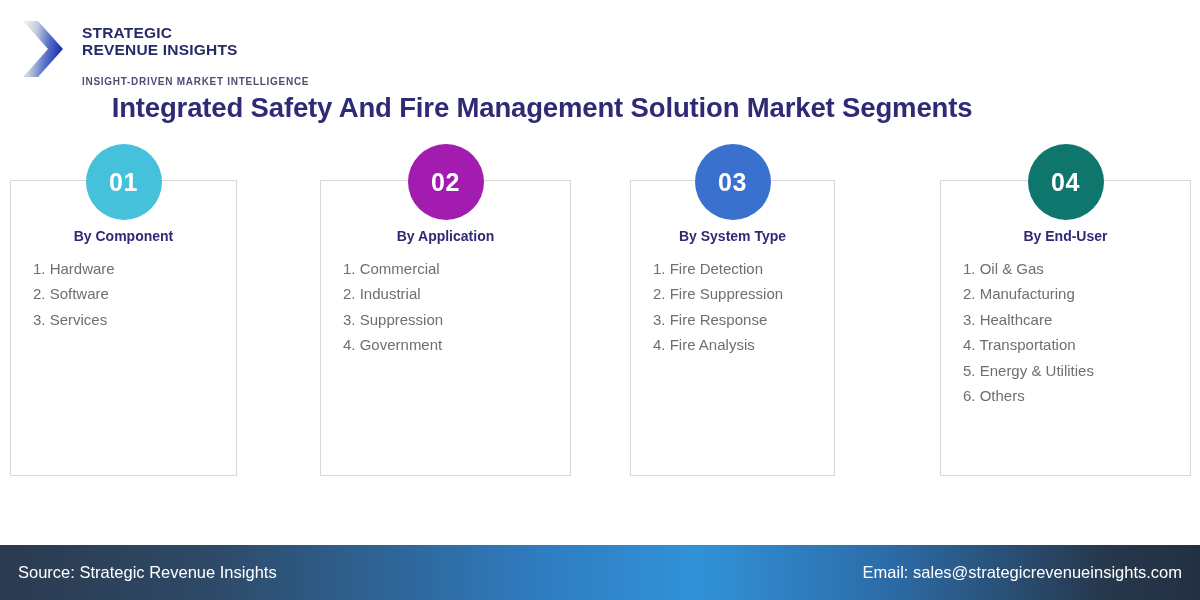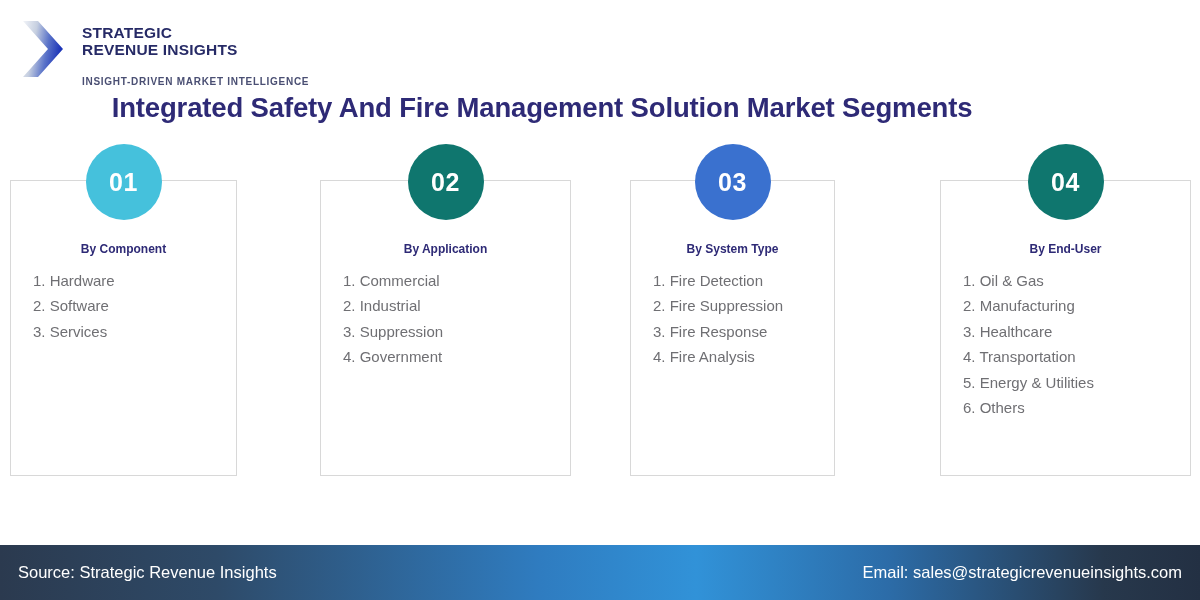--- a/index.html
+++ b/index.html
@@ -94,23 +94,23 @@
     display: flex;
     align-items: center;
     justify-content: center;
     color: #ffffff;
     font-size: 25px;
     font-weight: 700;
     letter-spacing: 0.5px;
   }
 
   .card-heading {
-    margin-top: 61px;
+    margin-top: 47px;
     text-align: center;
-    font-size: 12px;
+    font-size: 14px;
     font-weight: 700;
     color: #2e2a76;
   }
 
   .card-list {
     margin: 12px 0 0 0;
     padding: 0 0 0 22px;
     list-style: none;
   }
   .card-list li {
@@ -180,21 +180,21 @@
     <div class="card-badge" style="background: rgb(69, 193, 220);">01</div>
     <div class="card-heading">By Component</div>
     <ul class="card-list">
       <li><span class="num">1.</span> <span>Hardware</span></li>
       <li><span class="num">2.</span> <span>Software</span></li>
       <li><span class="num">3.</span> <span>Services</span></li>
     </ul>
   </div>
 
   <div class="card card-1">
-    <div class="card-badge" style="background: #0f766e;">02</div>
+    <div class="card-badge" style="background: #a21caf;">02</div>
     <div class="card-heading">By Application</div>
     <ul class="card-list">
       <li><span class="num">1.</span> <span>Commercial</span></li>
       <li><span class="num">2.</span> <span>Industrial</span></li>
       <li><span class="num">3.</span> <span>Suppression</span></li>
       <li><span class="num">4.</span> <span>Government</span></li>
     </ul>
   </div>
 
   <div class="card card-2">

